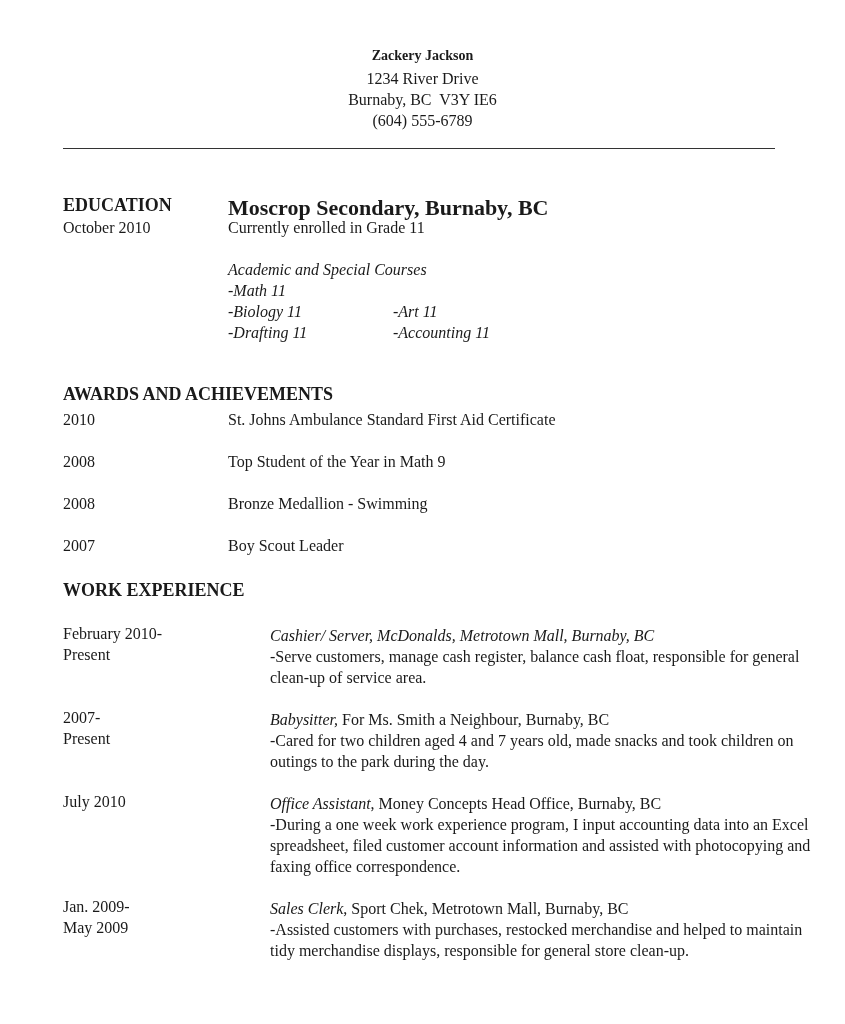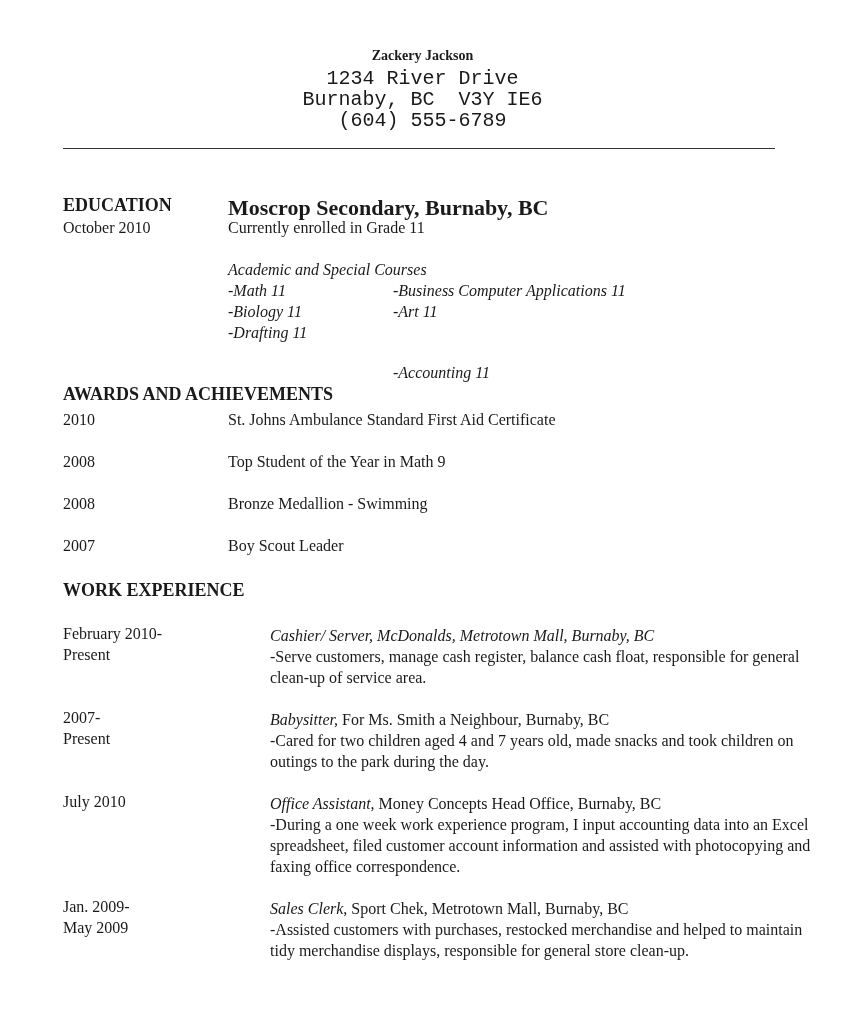--- a/index.html
+++ b/index.html
@@ -27,23 +27,22 @@
       top: 44px;
       text-align: center;
       line-height: 21px;
     }
     .header .name {
       font-weight: bold;
       font-size: 14px;
       line-height: 24px;
     }
     .header .line {
-      font-size: 20px;
+      font-size: 16px;
       white-space: pre;
-      font-family: Liberation Mono, monospace;
     }
     .rule {
       position: absolute;
       left: 63px;
       width: 712px;
       top: 148px;
       height: 0;
       border-top: 1.5px solid #333;
     }
     .abs { position: absolute; white-space: nowrap; }
@@ -79,25 +78,24 @@
   </div>
   <div class="rule"></div>
 
   <div class="abs left-col section-title" style="top:195px;">EDUCATION</div>
   <div class="abs right-col edu-school" style="top:195px;">Moscrop Secondary, Burnaby, BC</div>
   <div class="abs left-col" style="top:219px;">October 2010</div>
   <div class="abs right-col" style="top:219px;">Currently enrolled in Grade 11</div>
 
   <div class="abs right-col italic" style="top:261px;">Academic and Special Courses</div>
   <div class="abs right-col italic" style="top:282px;">-Math 11</div>
-  <div class="abs course-col2 italic" style="top:282px;">-Business Computer Applications 11</div>
   <div class="abs right-col italic" style="top:303px;">-Biology 11</div>
   <div class="abs course-col2 italic" style="top:303px;">-Art 11</div>
   <div class="abs right-col italic" style="top:324px;">-Drafting 11</div>
-  <div class="abs course-col2 italic" style="top:324px;margin-top:40px;">-Accounting 11</div>
+  <div class="abs course-col2 italic" style="top:324px;">-Accounting 11</div>
 
   <div class="abs left-col section-title" style="top:384px;">AWARDS AND ACHIEVEMENTS</div>
 
   <div class="abs left-col" style="top:411px;">2010</div>
   <div class="abs right-col" style="top:411px;">St. Johns Ambulance Standard First Aid Certificate</div>
 
   <div class="abs left-col" style="top:453px;">2008</div>
   <div class="abs right-col" style="top:453px;">Top Student of the Year in Math 9</div>
 
   <div class="abs left-col" style="top:495px;">2008</div>

